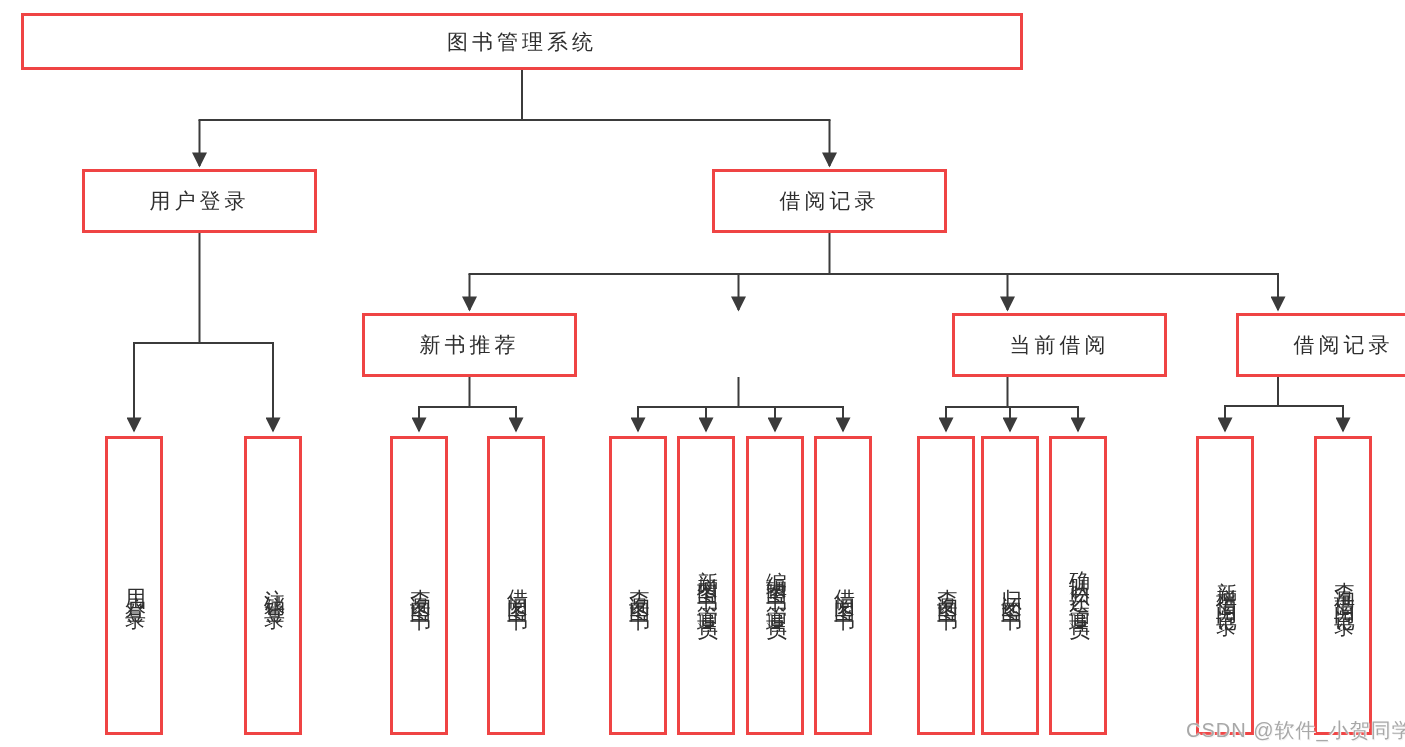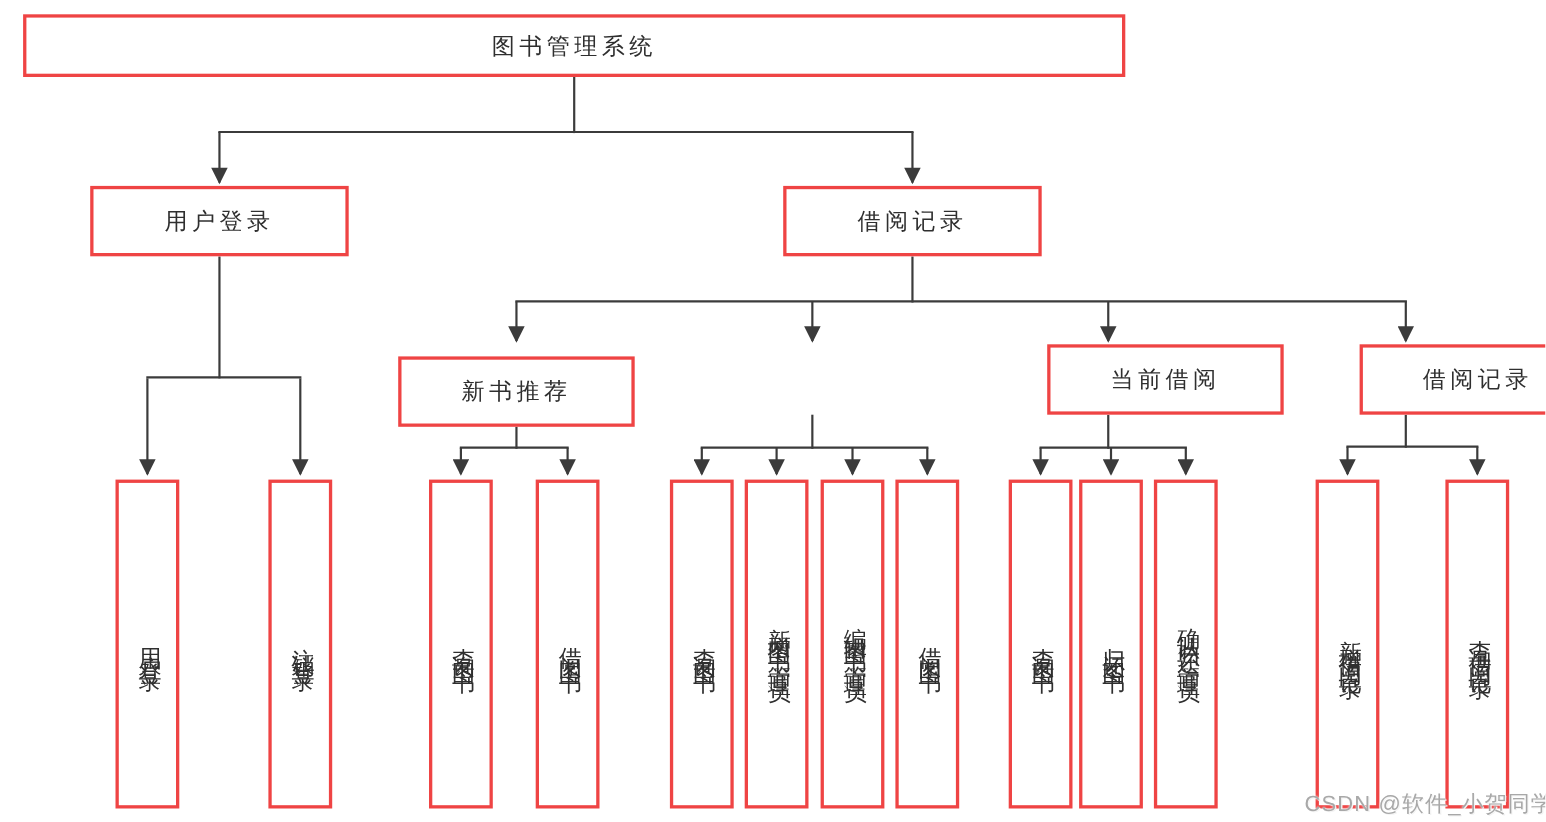--- a/index.html
+++ b/index.html
@@ -115,21 +115,21 @@
       <line x1="1225" y1="406" x2="1225" y2="431" marker-end="url(#arw)"></line>
       <line x1="1343" y1="406" x2="1343" y2="431" marker-end="url(#arw)"></line>
     </g>
   </svg>
 
   <div class="node root-node">图书管理系统</div>
 
   <div class="node l2-node" style="left:82px;">用户登录</div>
   <div class="node l2-node" style="left:712px;">借阅记录</div>
 
-  <div class="node l3-node" style="left:362px;margin-top:11px;">新书推荐</div>
+  <div class="node l3-node" style="left:362px;">新书推荐</div>
   <div class="node l3-node" style="left:952px;">当前借阅</div>
   <div class="node l3-node" style="left:1208px;margin-left:28px;">借阅记录</div>
 
   <div class="node leaf-node" style="left:105px;">用户登录</div>
   <div class="node leaf-node" style="left:244px;">注销登录</div>
 
   <div class="node leaf-node" style="left:390px;">查询图书</div>
   <div class="node leaf-node" style="left:487px;">借阅图书</div>
 
   <div class="node leaf-node" style="left:609px;">查询图书</div>

